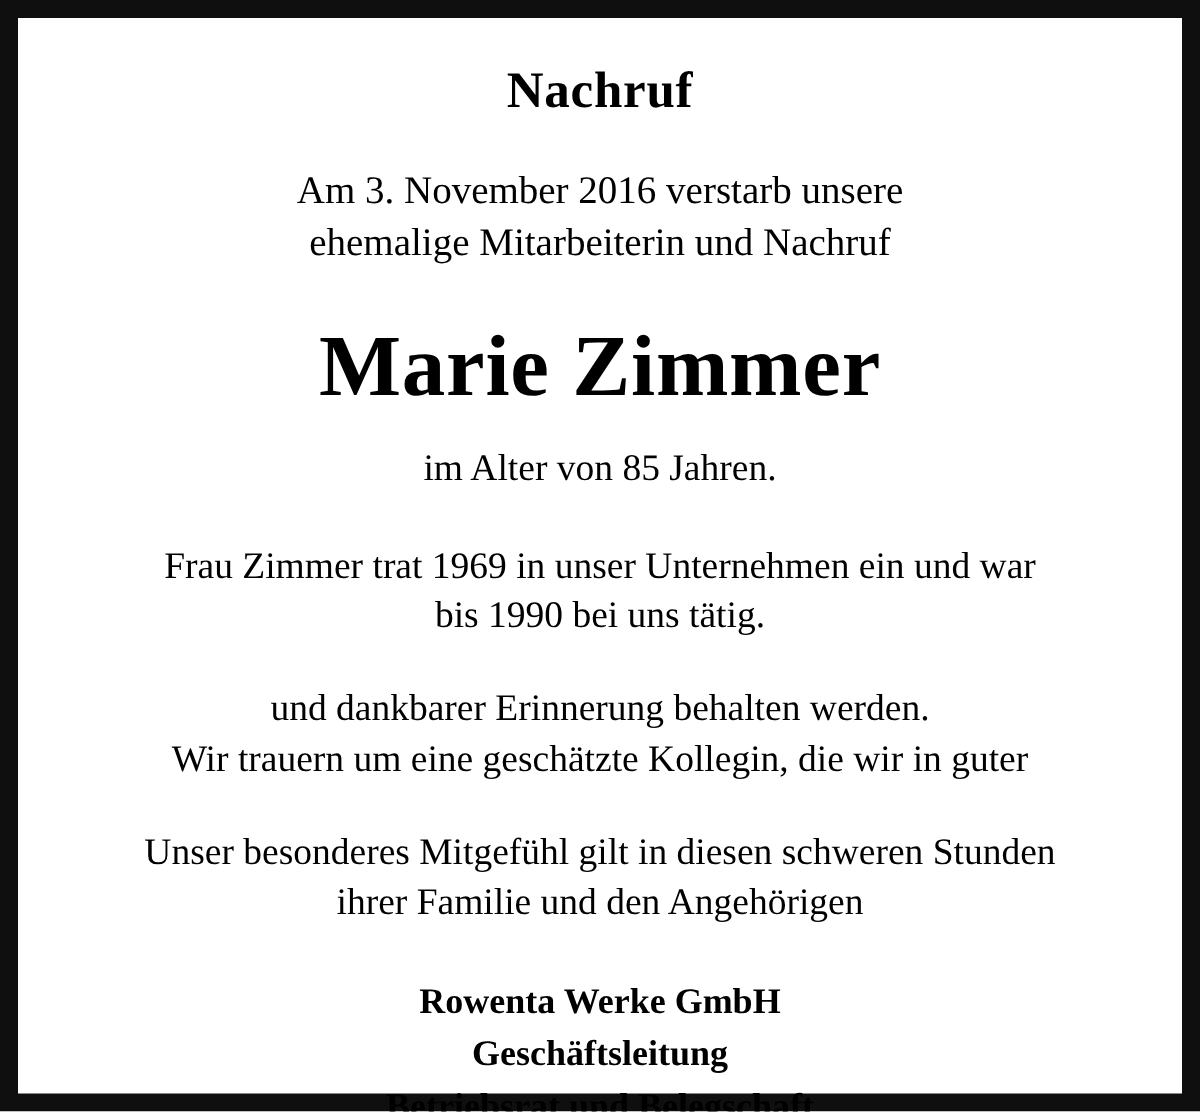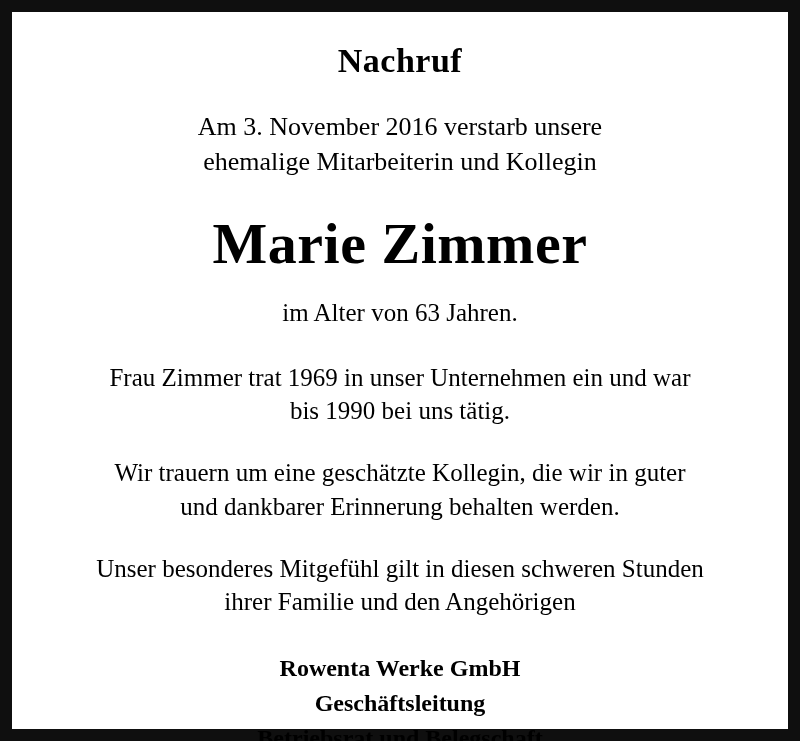--- a/index.html
+++ b/index.html
@@ -76,35 +76,35 @@
 </style>
 </head>
 <body>
 
 <div class="obituary-frame">
 
   <div class="heading">Nachruf</div>
 
   <div class="intro">
     <span class="line">Am 3. November 2016 verstarb unsere</span>
-    <span class="line">ehemalige Mitarbeiterin und Kollegin</span>
+    <span class="line">ehemalige Mitarbeiterin und Nachruf</span>
   </div>
 
   <div class="deceased-name">Marie Zimmer</div>
 
-  <div class="age-line">im Alter von 63 Jahren.</div>
+  <div class="age-line">im Alter von 85 Jahren.</div>
 
   <div class="paragraph">
     <span class="line">Frau Zimmer trat 1969 in unser Unternehmen ein und war</span>
     <span class="line">bis 1990 bei uns tätig.</span>
   </div>
 
   <div class="paragraph">
+    <span class="line">und dankbarer Erinnerung behalten werden.</span>
     <span class="line">Wir trauern um eine geschätzte Kollegin, die wir in guter</span>
-    <span class="line">und dankbarer Erinnerung behalten werden.</span>
   </div>
 
   <div class="paragraph">
     <span class="line">Unser besonderes Mitgefühl gilt in diesen schweren Stunden</span>
     <span class="line">ihrer Familie und den Angehörigen</span>
   </div>
 
   <div class="signature">
     <span class="line">Rowenta Werke GmbH</span>
     <span class="line">Geschäftsleitung</span>

